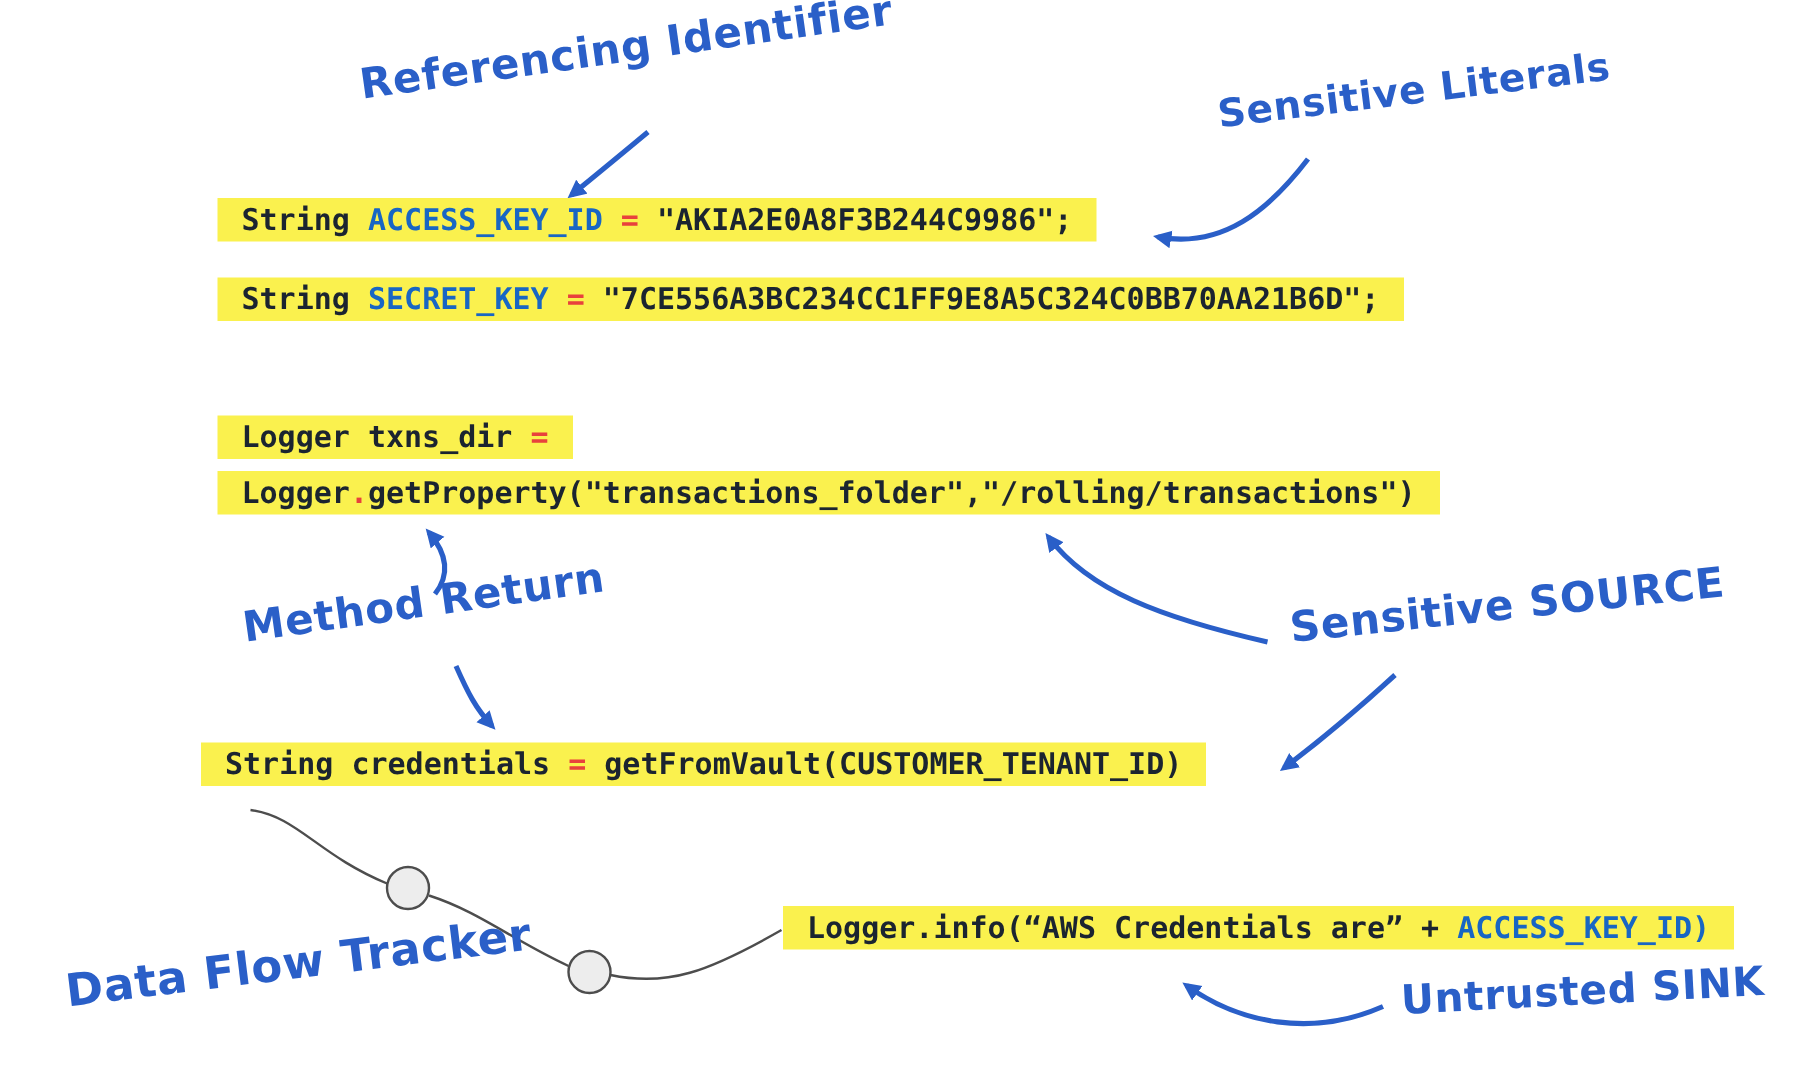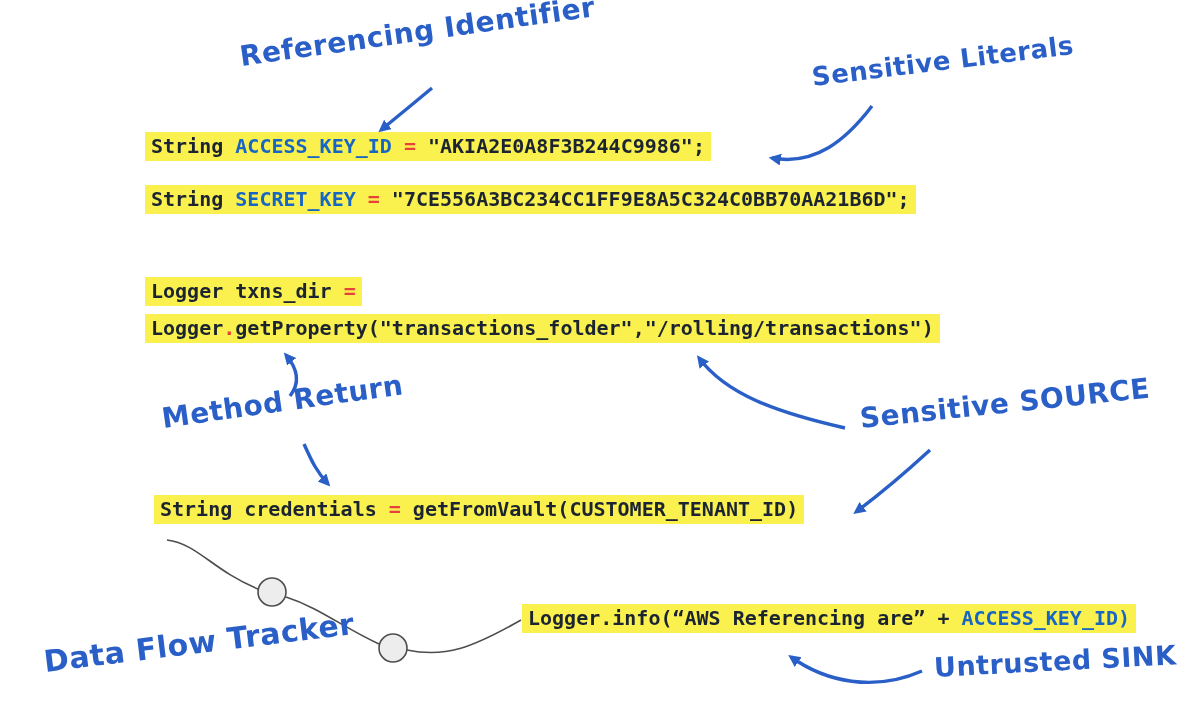--- a/index.html
+++ b/index.html
@@ -14,21 +14,21 @@
   html,body{margin:0;padding:0;}
   body{
     width:1200px;height:713px;position:relative;background:#ffffff;
     font-family:"DejaVu Sans", sans-serif;overflow:hidden;
   }
   .code-line{
     position:absolute;white-space:pre;
     font-family:"DejaVu Sans Mono", monospace;
     font-weight:bold;font-size:20px;line-height:23px;
     background:var(--highlight);
-    padding:3px 6px;color:var(--code);
+    padding:3px 16px;color:var(--code);
   }
   .seg-plain{color:var(--code);}
   .seg-ident{color:var(--ident);}
   .seg-op{color:var(--op);}
   .hand{
     position:absolute;color:var(--annot);
     font-family:"DejaVu Sans", sans-serif;font-weight:bold;
     white-space:nowrap;transform-origin:left center;letter-spacing:.5px;
   }
   #overlay{position:absolute;left:0;top:0;width:1200px;height:713px;pointer-events:none;}
@@ -55,21 +55,21 @@
   <path d="M 286 597 C 320 608 342 627 379 644" fill="none" stroke="#4D4D4D" stroke-width="1.6"></path>
   <path d="M 407 650 C 445 658 472 648 521 620" fill="none" stroke="#4D4D4D" stroke-width="1.6"></path>
   <circle cx="272" cy="592" r="14" fill="#EDEDED" stroke="#4D4D4D" stroke-width="1.6"></circle>
   <circle cx="393" cy="648" r="14" fill="#EDEDED" stroke="#4D4D4D" stroke-width="1.6"></circle>
 </svg>
 
 <div class="code-line" style="left:145px;top:132px;"><span class="seg-plain">String </span><span class="seg-ident">ACCESS_KEY_ID</span><span class="seg-plain"> </span><span class="seg-op">=</span><span class="seg-plain"> "AKIA2E0A8F3B244C9986";</span></div>
 <div class="code-line" style="left:145px;top:169px;margin-top:16px;"><span class="seg-plain">String </span><span class="seg-ident">SECRET_KEY</span><span class="seg-plain"> </span><span class="seg-op">=</span><span class="seg-plain"> "7CE556A3BC234CC1FF9E8A5C324C0BB70AA21B6D";</span></div>
 <div class="code-line" style="left:145px;top:277px;"><span class="seg-plain">Logger txns_dir </span><span class="seg-op">=</span></div>
 <div class="code-line" style="left:145px;top:314px;"><span class="seg-plain">Logger</span><span class="seg-op">.</span><span class="seg-plain">getProperty("transactions_folder","/rolling/transactions")</span></div>
-<div class="code-line" style="left:154px;top:495px;"><span class="seg-plain">String credentials </span><span class="seg-op">=</span><span class="seg-plain"> getFromVault(CUSTOMER_TENANT_ID)</span></div>
-<div class="code-line" style="left:522px;top:604px;"><span class="seg-plain">Logger.info(“AWS Referencing are” + </span><span class="seg-ident">ACCESS_KEY_ID)</span></div>
+<div class="code-line" style="left:134px;top:495px;"><span class="seg-plain">String credentials </span><span class="seg-op">=</span><span class="seg-plain"> getFromVault(CUSTOMER_TENANT_ID)</span></div>
+<div class="code-line" style="left:522px;top:604px;"><span class="seg-plain">Logger.info(“AWS Credentials are” + </span><span class="seg-ident">ACCESS_KEY_ID)</span></div>
 
 <div class="hand" style="left:240px;top:40px;font-size:28px;transform:rotate(-8deg);">Referencing Identifier</div>
 <div class="hand" style="left:812px;top:62px;font-size:26px;transform:rotate(-7deg);">Sensitive Literals</div>
 <div class="hand" style="left:162px;top:402px;font-size:28px;transform:rotate(-8deg);">Method Return</div>
 <div class="hand" style="left:860px;top:402px;font-size:28px;transform:rotate(-6deg);">Sensitive SOURCE</div>
 <div class="hand" style="left:44px;top:644px;font-size:30px;transform:rotate(-7deg);">Data Flow Tracker</div>
 <div class="hand" style="left:934px;top:652px;font-size:27px;transform:rotate(-3deg);">Untrusted SINK</div>
 
 </body></html>

